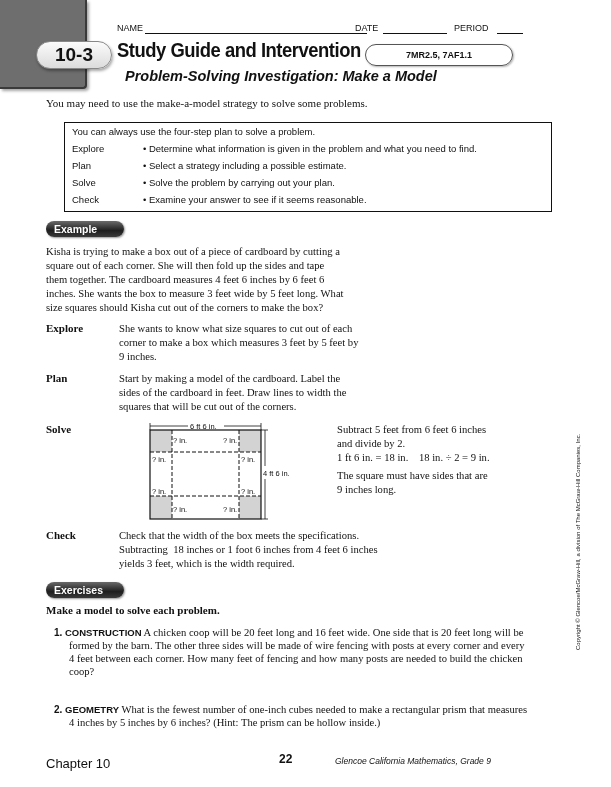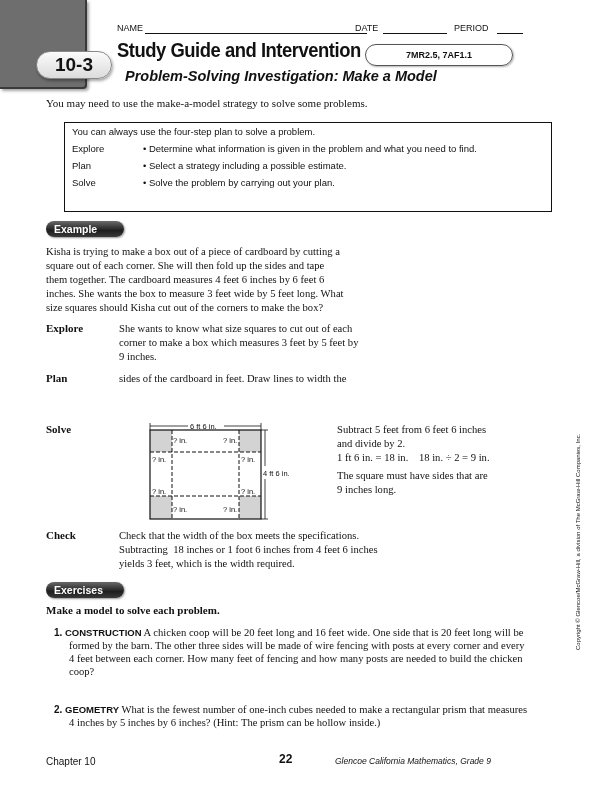--- a/index.html
+++ b/index.html
@@ -6,21 +6,21 @@
     body { width: 611px; height: 787px; position: relative; overflow: hidden; font-family: "DejaVu Serif", serif; color: #111; }
     .sans { font-family: "Liberation Sans", sans-serif; }
     .serif { font-family: "Liberation Serif", "DejaVu Serif", serif; }
 
     .side-tab { position: absolute; left: 0; top: 0; width: 85px; height: 87px; background: #6e6e6e; border-right: 2px solid #3a3a3a; border-bottom: 2px solid #3a3a3a; border-bottom-right-radius: 4px; box-shadow: 2px 2px 3px rgba(0,0,0,0.35); }
 
     .name-row { position: absolute; top: 23px; left: 117px; font-size: 9px; }
     .name-row span { position: absolute; white-space: nowrap; }
     .line { position: absolute; border-bottom: 1px solid #111; height: 0; }
 
-    .lesson-pill { position: absolute; left: 36px; top: 51px; width: 74px; height: 26px; border-radius: 14px; background: linear-gradient(#fbfbfb, #dcdcdc); border: 1px solid #888; box-shadow: 1px 2px 3px rgba(0,0,0,0.35); font-family: "Liberation Sans", sans-serif; font-weight: bold; font-size: 19px; line-height: 26px; text-align: center; color: #111; }
+    .lesson-pill { position: absolute; left: 36px; top: 41px; width: 74px; height: 26px; border-radius: 14px; background: linear-gradient(#fbfbfb, #dcdcdc); border: 1px solid #888; box-shadow: 1px 2px 3px rgba(0,0,0,0.35); font-family: "Liberation Sans", sans-serif; font-weight: bold; font-size: 19px; line-height: 26px; text-align: center; color: #111; }
     .title { position: absolute; left: 117px; top: 39px; font-family: "Liberation Sans", sans-serif; font-weight: bold; font-size: 20px; letter-spacing: -0.5px; transform: scaleX(0.92); transform-origin: left; white-space: nowrap; }
     .standards { position: absolute; left: 365px; top: 44px; width: 146px; height: 20px; border: 1px solid #555; border-radius: 11px; box-shadow: 1px 1px 2px rgba(0,0,0,0.3); font-family: "Liberation Sans", sans-serif; font-weight: bold; font-size: 9px; line-height: 20px; text-align: center; }
     .subtitle { position: absolute; left: 125px; top: 68px; font-family: "Liberation Sans", sans-serif; font-style: italic; font-weight: bold; font-size: 14.5px; white-space: nowrap; }
 
     .intro { position: absolute; left: 46px; top: 97px; font-size: 11px; white-space: nowrap; }
 
     .plan-box { position: absolute; left: 64px; top: 122px; width: 470px; height: 88px; border: 1.5px solid #111; font-family: "Liberation Sans", sans-serif; font-size: 9.5px; padding-left: 16px; }
     .plan-box .row { position: absolute; left: 7px; white-space: nowrap; }
     .plan-box .lbl { display: inline-block; width: 71px; }
 
@@ -31,21 +31,21 @@
 
     .diagram { position: absolute; left: 148px; top: 421px; }
     .diagram .t { font-family: "Liberation Sans", sans-serif; font-size: 7.5px; fill: #111; }
 
     .ex-heading { position: absolute; left: 46px; top: 604px; font-weight: bold; font-size: 11px; }
     .ex { position: absolute; left: 54px; font-size: 10.6px; line-height: 13px; width: 478px; }
     .ex .num { font-family: "Liberation Sans", sans-serif; font-weight: bold; font-size: 10px; }
     .ex .cat { font-family: "Liberation Sans", sans-serif; font-weight: bold; font-size: 9.5px; }
     .ex .body { padding-left: 15px; text-indent: -15px; display: block; }
 
-    .footer-left { position: absolute; left: 46px; top: 756px; font-family: "Liberation Sans", sans-serif; font-size: 10px; }
+    .footer-left { position: absolute; left: 46px; top: 756px; font-family: "Liberation Sans", sans-serif; font-size: 13px; }
     .footer-mid { position: absolute; left: 279px; top: 752px; font-family: "Liberation Sans", sans-serif; font-size: 12px; font-weight: bold; }
     .footer-right { position: absolute; left: 335px; top: 756px; font-family: "Liberation Sans", sans-serif; font-style: italic; font-size: 8.5px; }
 
     .copyright { position: absolute; left: 575px; top: 650px; transform: rotate(-90deg); transform-origin: left top; font-family: "Liberation Sans", sans-serif; font-size: 6px; white-space: nowrap; }
   </style>
 </head>
 <body>
 
 <div class="side-tab"></div>
 
@@ -69,20 +69,23 @@
   <div class="row" style="top:3px;">You can always use the four-step plan to solve a problem.</div>
   <div class="row" style="top:20px;">
     <span class="lbl">Explore</span><span>• Determine what information is given in the problem and what you need to find.</span>
   </div>
   <div class="row" style="top:37px;">
     <span class="lbl">Plan</span><span>• Select a strategy including a possible estimate.</span>
   </div>
   <div class="row" style="top:54px;">
     <span class="lbl">Solve</span><span>• Solve the problem by carrying out your plan.</span>
   </div>
+  <div class="row" style="top:71px;">
+    <span class="lbl">Check</span><span>• Examine your answer to see if it seems reasonable.</span>
+  </div>
 </div>
 
 <div class="badge" style="top:221px;">Example</div>
 
 <div class="para serif" style="left:46px; top:245px;">
   <div>Kisha is trying to make a box out of a piece of cardboard by cutting a</div>
   <div>square out of each corner. She will then fold up the sides and tape</div>
   <div>them together. The cardboard measures 4 feet 6 inches by 6 feet 6</div>
   <div>inches. She wants the box to measure 3 feet wide by 5 feet long. What</div>
   <div>size squares should Kisha cut out of the corners to make the box?</div>
@@ -90,21 +93,23 @@
 
 <div class="step-lbl serif" style="top:322px;">Explore</div>
 <div class="para serif" style="left:119px; top:322px;">
   <div>She wants to know what size squares to cut out of each</div>
   <div>corner to make a box which measures 3 feet by 5 feet by</div>
   <div>9 inches.</div>
 </div>
 
 <div class="step-lbl serif" style="top:372px;">Plan</div>
 <div class="para serif" style="left:119px; top:372px;">
+  <div>Start by making a model of the cardboard. Label the</div>
   <div>sides of the cardboard in feet. Draw lines to width the</div>
+  <div>squares that will be cut out of the corners.</div>
 </div>
 
 <div class="step-lbl serif" style="top:423px;">Solve</div>
 
 <svg class="diagram" width="160" height="102" viewBox="0 0 160 102">
 
   <rect x="2" y="9" width="22" height="22" fill="#d3d3d3"></rect>
   <rect x="91" y="9" width="22" height="22" fill="#d3d3d3"></rect>
   <rect x="2" y="75" width="22" height="23" fill="#d3d3d3"></rect>
   <rect x="91" y="75" width="22" height="23" fill="#d3d3d3"></rect>

